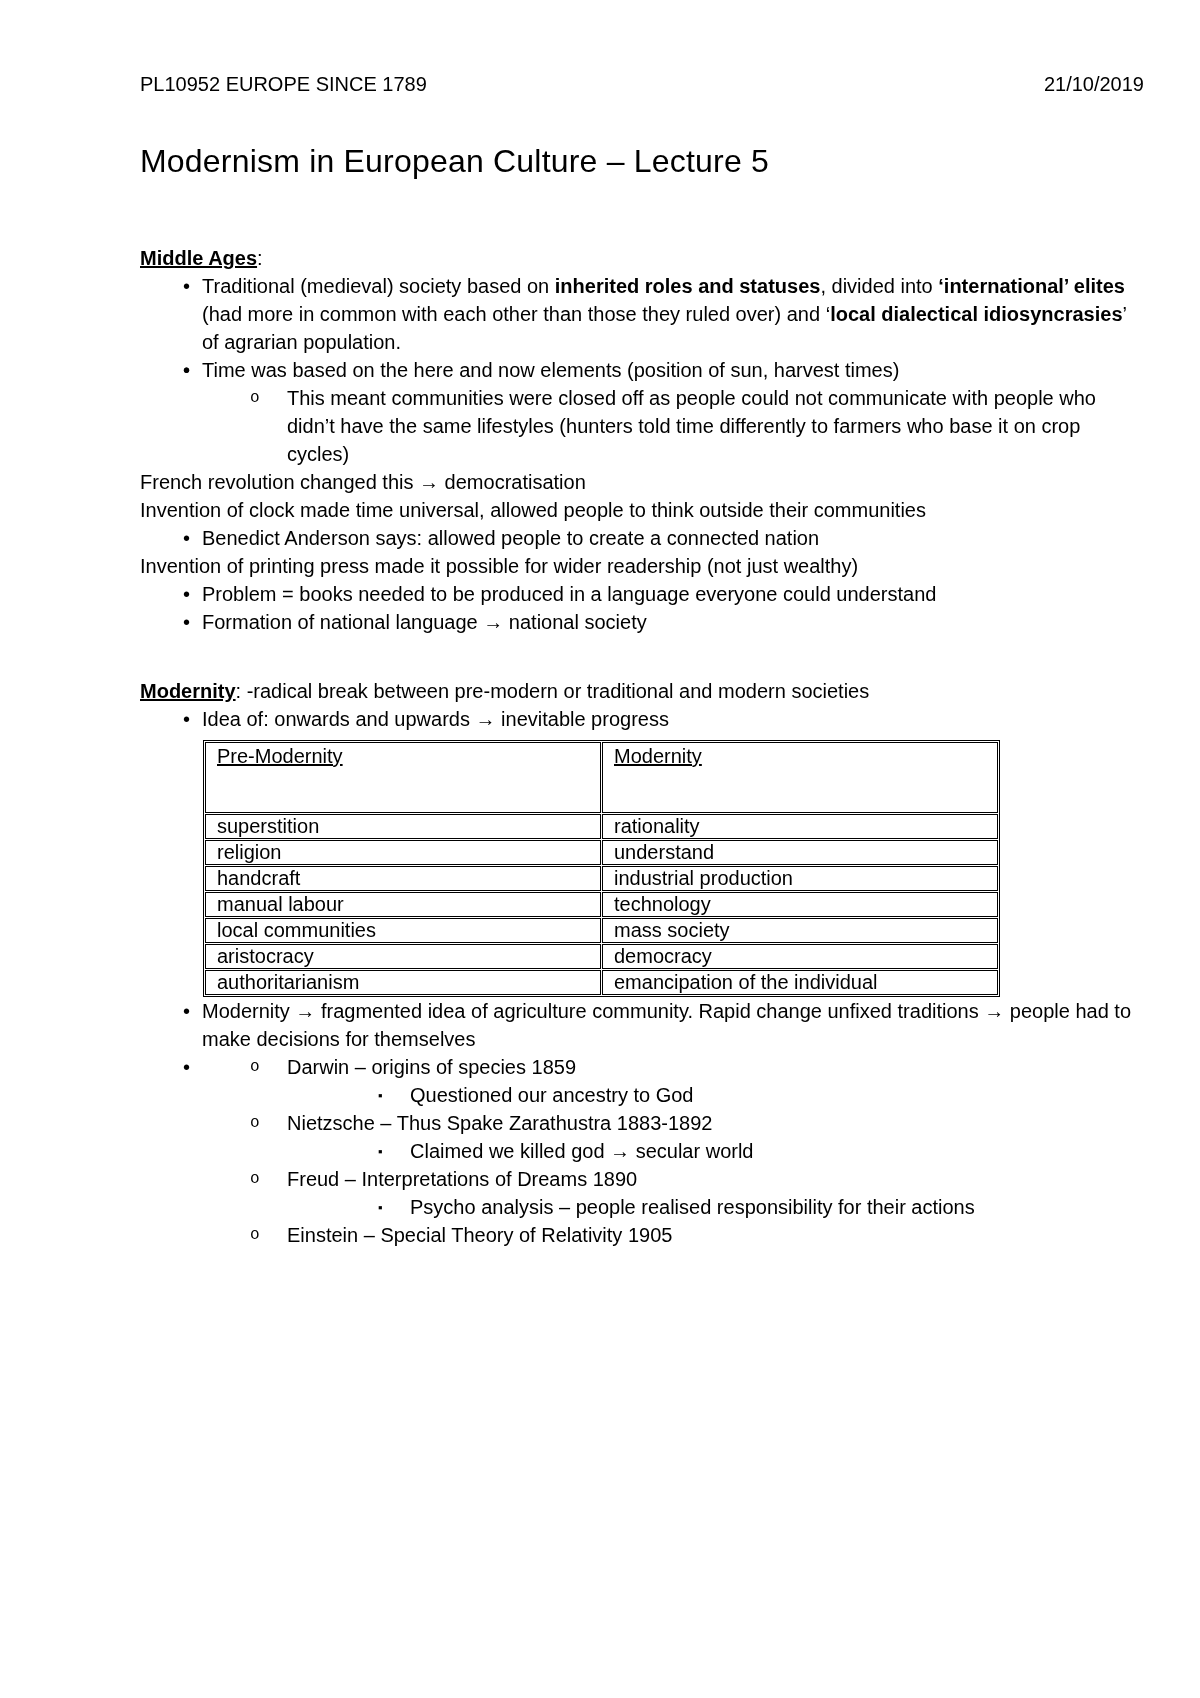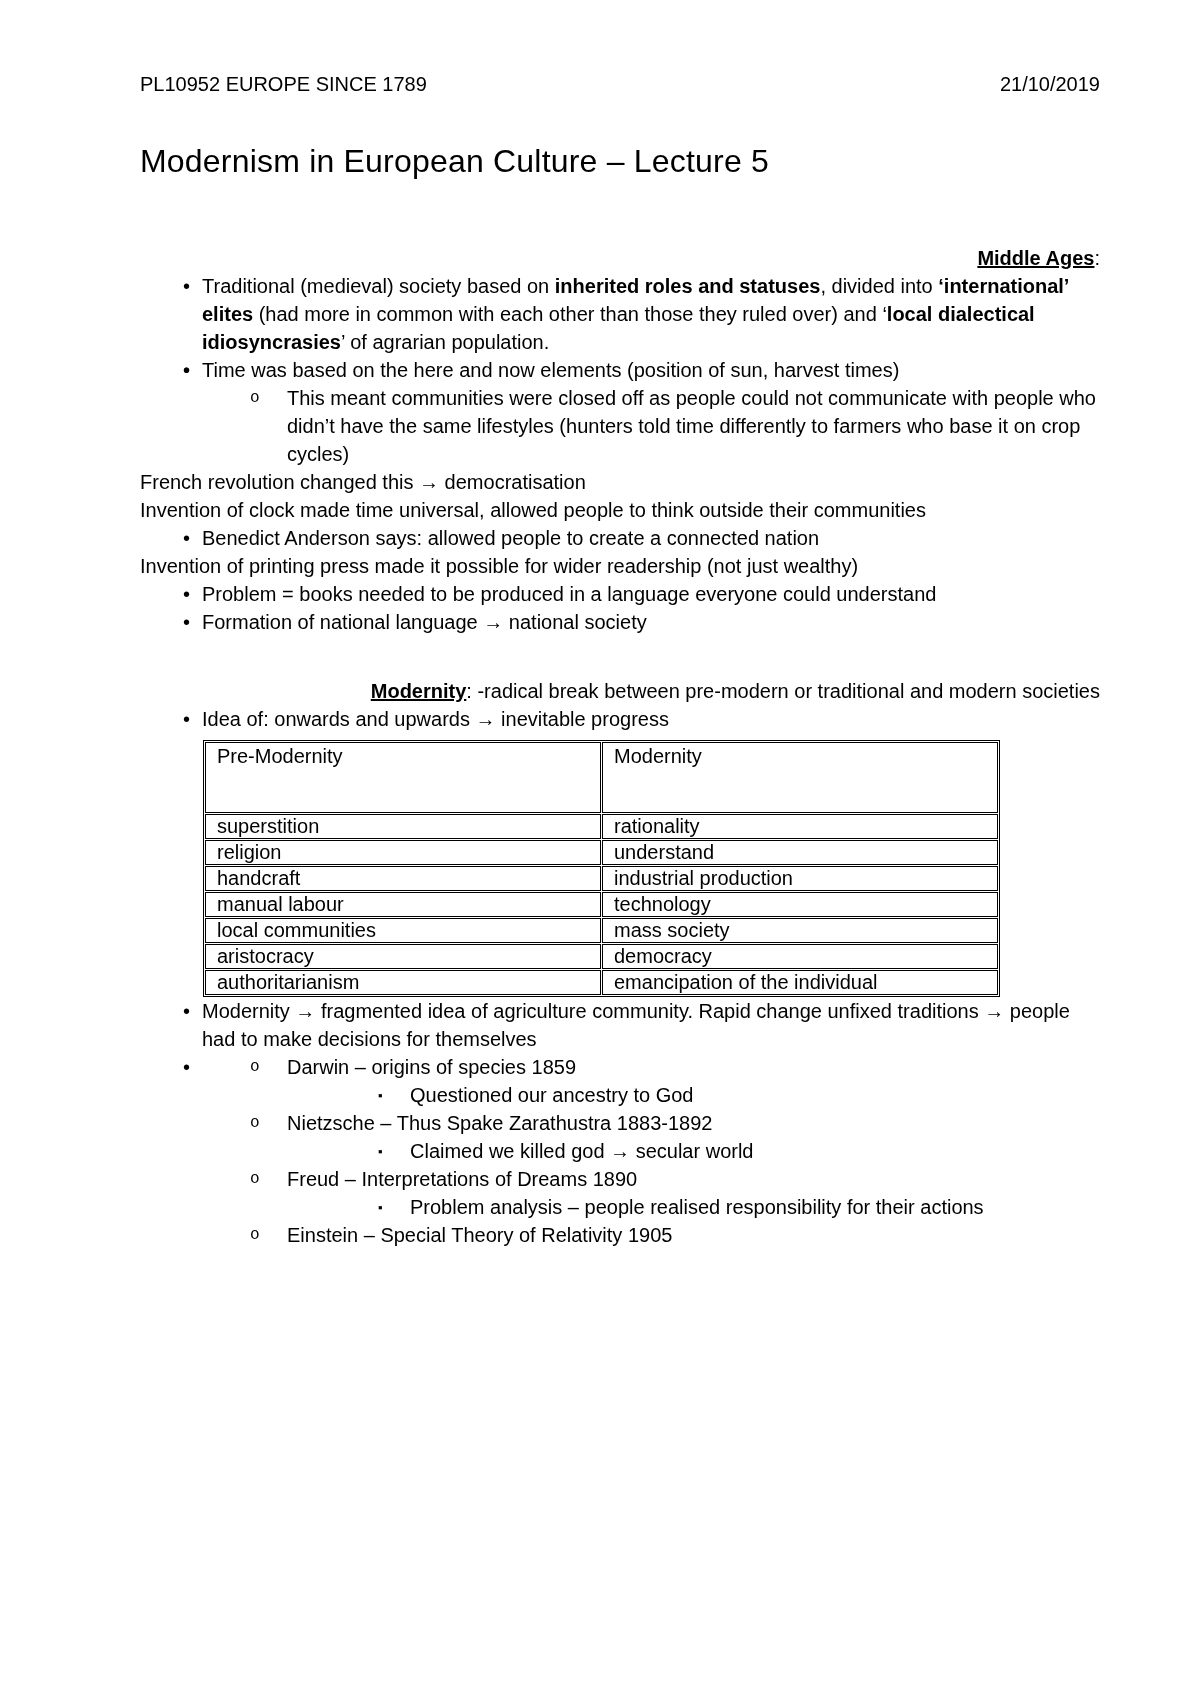--- a/index.html
+++ b/index.html
@@ -6,36 +6,36 @@
   .page {
     position: relative;
     width: 1200px;
     height: 1378px;
     box-sizing: border-box;
     background: #ffffff;
     color: #000000;
     font-family: "Liberation Sans", sans-serif;
     font-size: 20px;
     line-height: 28px;
-    padding: 70px 100px 0 140px;
+    padding: 70px 56px 0 140px;
     overflow: hidden;
   }
   .doc-header {
     display: flex;
     justify-content: space-between;
     margin-bottom: 44px;
   }
   h1.title {
     font-size: 32px;
     line-height: 38px;
     font-weight: normal;
     margin: 0;
     letter-spacing: 0.2px;
   }
-  .sec-heading { margin: 0; text-align: right; }
+  .sec-heading { margin: 0; }
   .sec-heading .hu { text-decoration: underline; }
   .mt-middle { margin-top: 64px; }
   .mt-modernity { margin-top: 41px; }
 
   ul.lst { list-style: none; margin: 0; padding: 0; }
   ul.lst li { position: relative; }
   .li1 { padding-left: 62px; }
   .li1 > .mk { position: absolute; left: 43px; top: 0; }
   .li2 { padding-left: 147px; }
   .li2 > .mk { position: absolute; left: 110px; top: 0; font-family: "Liberation Mono", monospace; font-size: 16px; }
@@ -63,20 +63,21 @@
   table.cmp-table td {
     border: 1px solid #000;
     padding: 0 11px;
     text-align: left;
     font-weight: normal;
     font-size: 20px;
   }
   table.cmp-table th {
     height: 69px;
     vertical-align: top;
+    text-decoration: underline;
     line-height: 27px;
   }
   table.cmp-table td {
     height: 23px;
     line-height: 23px;
     vertical-align: middle;
   }
 </style>
 </head>
 <body>
@@ -205,21 +206,21 @@
     <li class="li3">
       <span class="mk">▪</span>
       <span class="txt">Claimed we killed god → secular world</span>
     </li>
     <li class="li2">
       <span class="mk">o</span>
       <span class="txt">Freud – Interpretations of Dreams 1890</span>
     </li>
     <li class="li3">
       <span class="mk">▪</span>
-      <span class="txt">Problem analysis – people realised responsibility for their actions</span>
+      <span class="txt">Psycho analysis – people realised responsibility for their actions</span>
     </li>
     <li class="li2">
       <span class="mk">o</span>
       <span class="txt">Einstein – Special Theory of Relativity 1905</span>
     </li>
   </ul>
 
 </div>
 
 </body></html>

